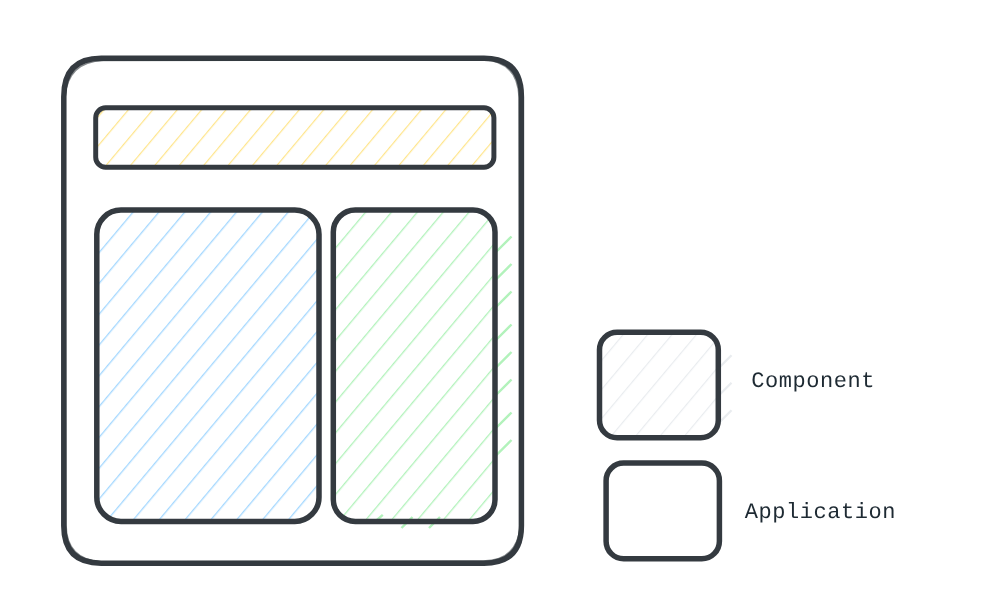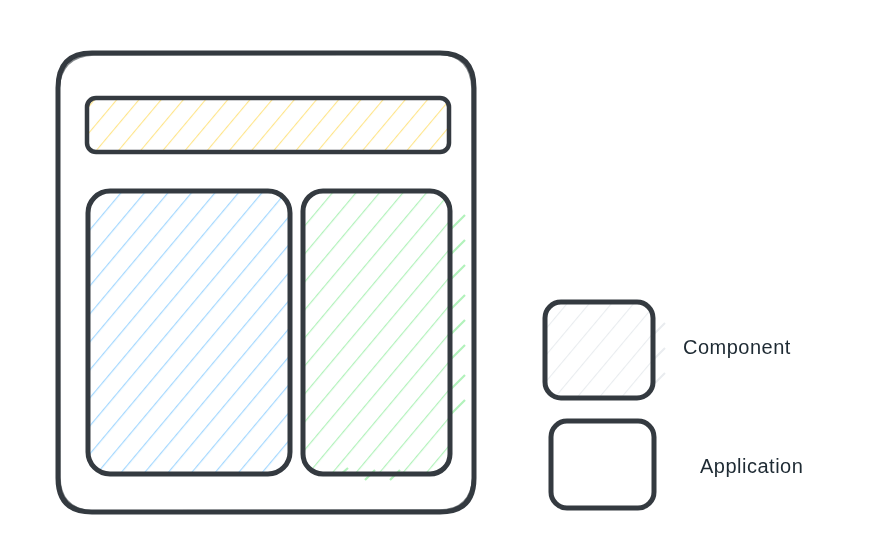--- a/index.html
+++ b/index.html
@@ -1,18 +1,18 @@
 <!DOCTYPE html>
 <html><head>
 <meta charset="utf-8">
 <style>
   html, body { margin:0; padding:0; background:#ffffff; }
   body { width:895px; height:560px; position:relative; overflow:hidden; font-family:"DejaVu Sans Mono", monospace; }
   svg.canvas { position:absolute; left:0; top:0; }
-  .legend-label { position:absolute; font-family:Liberation Sans, sans-serif; font-size:20px; color:#1e2a33; letter-spacing:0.5px; }
+  .legend-label { position:absolute; font-family:Liberation Mono, monospace; font-size:20px; color:#1e2a33; letter-spacing:0.5px; }
 </style>
 </head>
 <body>
 
 <svg class="canvas" width="895" height="560" viewBox="0 0 895 560" xmlns="http://www.w3.org/2000/svg">
   <defs>
     <pattern id="hatch-yellow" patternUnits="userSpaceOnUse" width="17" height="17" patternTransform="rotate(40)">
       <line x1="0" y1="0" x2="0" y2="17" stroke="#ffe58a" stroke-width="2.2"></line>
     </pattern>
     <pattern id="hatch-blue" patternUnits="userSpaceOnUse" width="18" height="18" patternTransform="rotate(40)">
@@ -51,13 +51,13 @@
     <rect x="545" y="302" width="108" height="96" rx="16" fill="url(#hatch-gray)"></rect>
     <path d="M653,335 L665,323 M653,360 L665,348 M653,385 L665,373" stroke="#e9ecef" stroke-width="2" fill="none"></path>
     <rect x="545" y="302" width="108" height="96" rx="16" fill="none" stroke="#343a40" stroke-width="5"></rect>
   </g>
   <g>
     <rect x="551" y="421" width="103" height="87" rx="16" fill="none" stroke="#343a40" stroke-width="5"></rect>
   </g>
 </svg>
 
 <div class="legend-label" style="left:683px; top:336px;">Component</div>
-<div class="legend-label" style="left:700px; top:455px;">Application</div>
+<div class="legend-label" style="left:677px; top:455px;">Application</div>
 
 </body></html>

